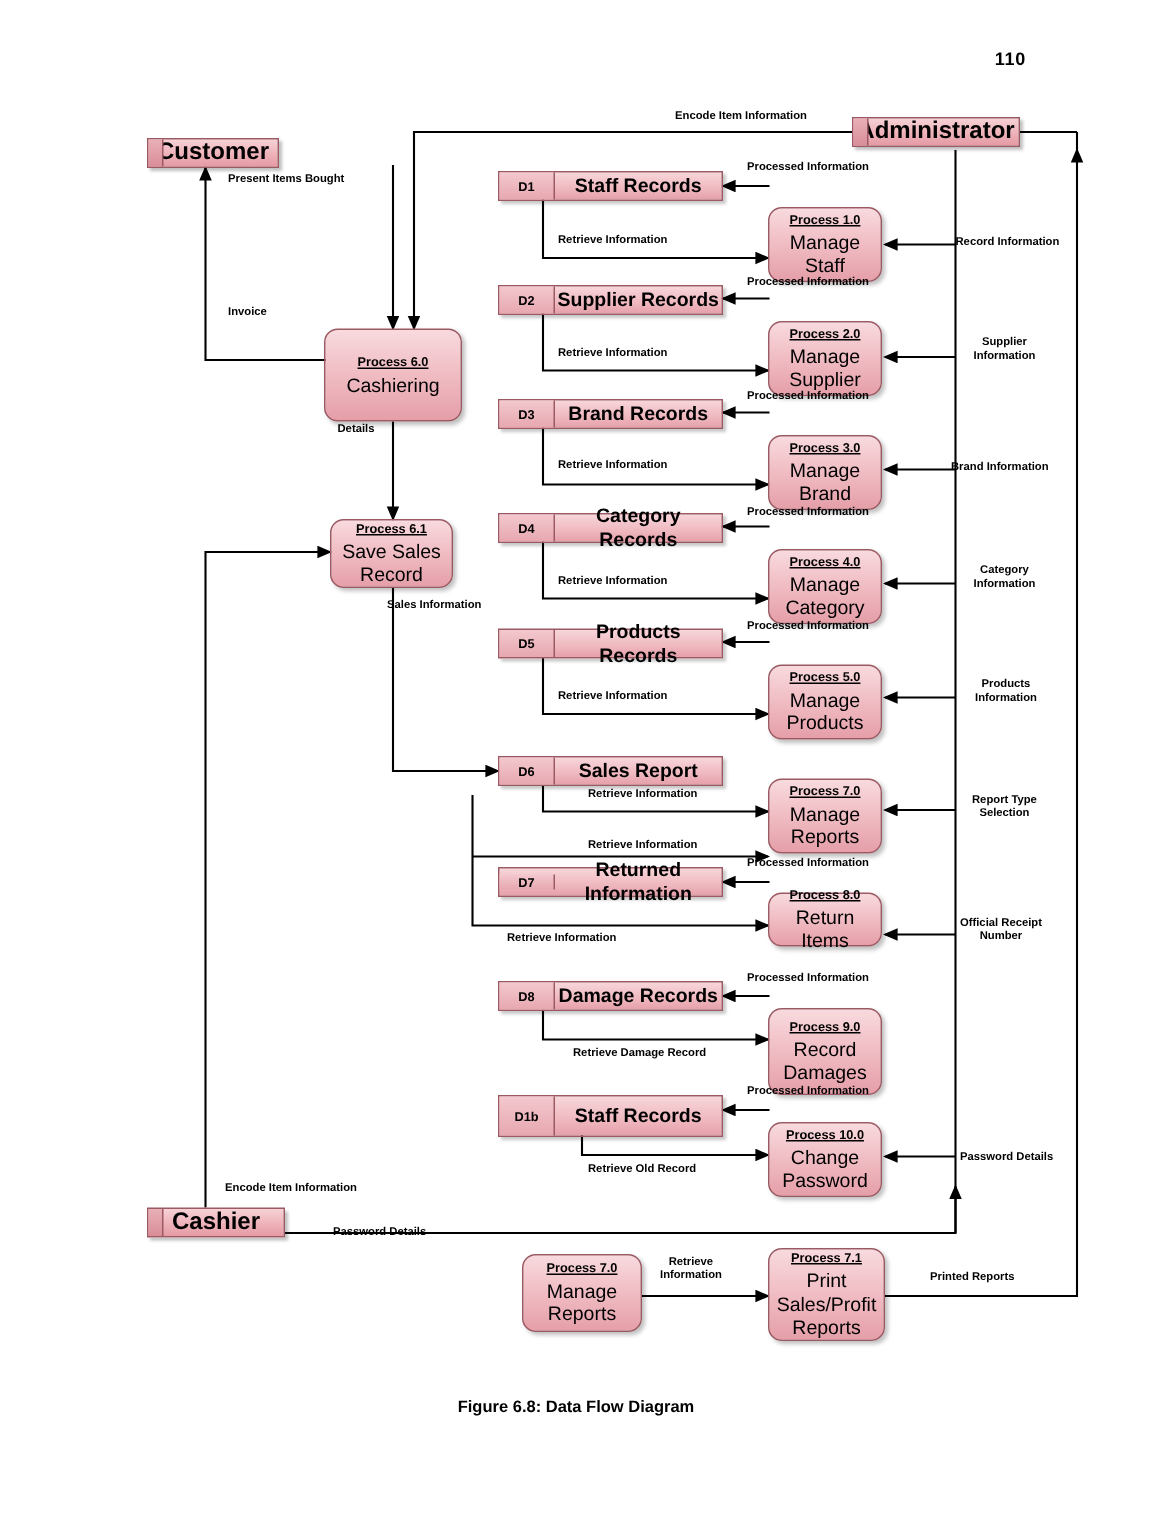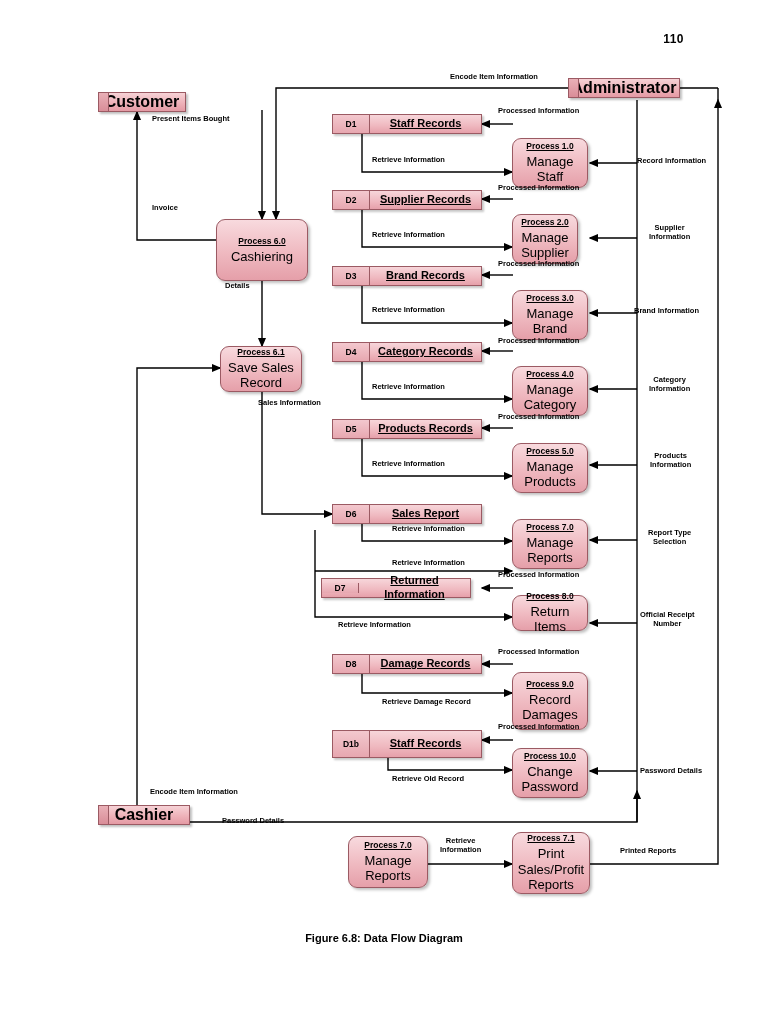--- a/index.html
+++ b/index.html
@@ -86,23 +86,22 @@
     font-size: 8.5px;
     font-weight: bold;
     border-right: 1px solid #9b5a63;
     background: linear-gradient(180deg, #f3c8ce 0%, #e7a7b0 100%);
   }
   .store .sname {
     flex: 1;
     display: flex;
     align-items: center;
     justify-content: center;
-    font-size: 11px;
-    font-weight: bold;
-    text-decoration: underline;
+    font-size: 13px;
+    font-weight: bold;
   }
   .process {
     border: 1px solid #9b5a63;
     border-radius: 9px;
     background: linear-gradient(180deg, #f8dade 0%, #efb9c0 55%, #e59fa9 100%);
     display: flex;
     flex-direction: column;
     align-items: center;
     justify-content: center;
     box-shadow: 2px 2px 3px rgba(0,0,0,0.25);
@@ -249,21 +248,21 @@
   <div class="node store" style="left:332px; top:419px; width:150px; height:20px;">
     <div class="sid">D5</div>
     <div class="sname">Products Records</div>
   </div>
 
   <div class="node store" style="left:332px; top:504px; width:150px; height:20px;">
     <div class="sid">D6</div>
     <div class="sname">Sales Report</div>
   </div>
 
-  <div class="node store" style="left:321px; top:578px; width:150px; height:20px;align-items:center;">
+  <div class="node store" style="left:332px; top:578px; width:150px; height:20px;align-items:center;">
     <div class="sid">D7</div>
     <div class="sname">Returned Information</div>
   </div>
 
   <div class="node store" style="left:332px; top:654px; width:150px; height:20px;">
     <div class="sid">D8</div>
     <div class="sname">Damage Records</div>
   </div>
 
   <div class="node store" style="left:332px; top:730px; width:150px; height:28px;">
@@ -281,21 +280,21 @@
     <div class="pbody">Save Sales
 Record</div>
   </div>
 
   <div class="node process" style="left:512px; top:138px; width:76px; height:50px;">
     <div class="ptitle">Process 1.0</div>
     <div class="pbody">Manage
 Staff</div>
   </div>
 
-  <div class="node process" style="left:512px; top:214px; width:66px; height:50px;">
+  <div class="node process" style="left:512px; top:214px; width:76px; height:50px;">
     <div class="ptitle">Process 2.0</div>
     <div class="pbody">Manage
 Supplier</div>
   </div>
 
   <div class="node process" style="left:512px; top:290px; width:76px; height:50px;">
     <div class="ptitle">Process 3.0</div>
     <div class="pbody">Manage
 Brand</div>
   </div>

